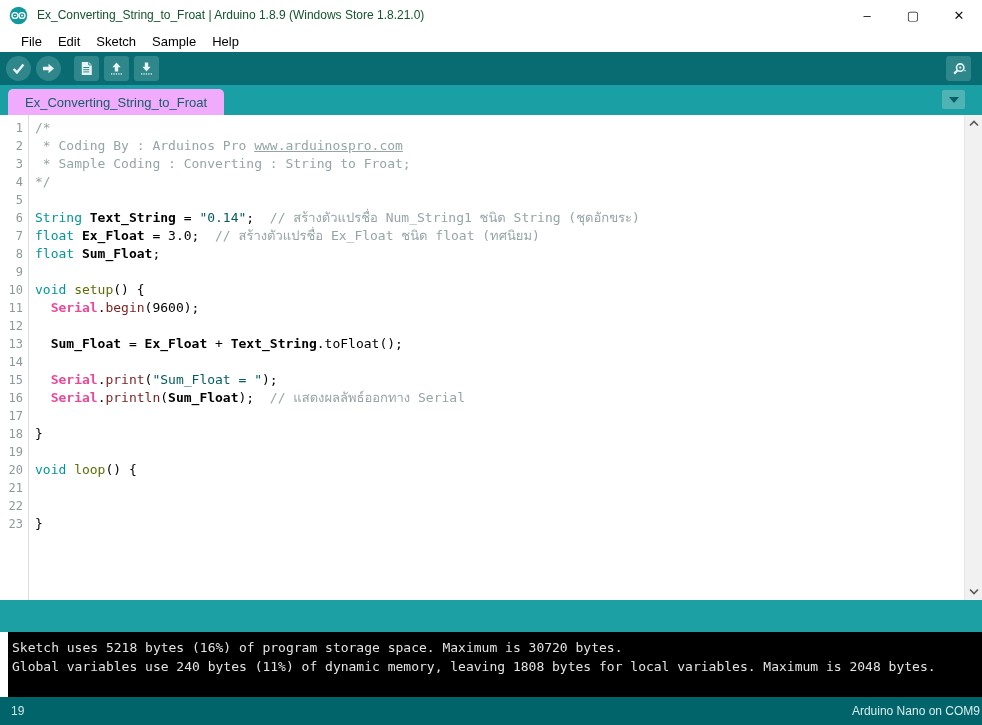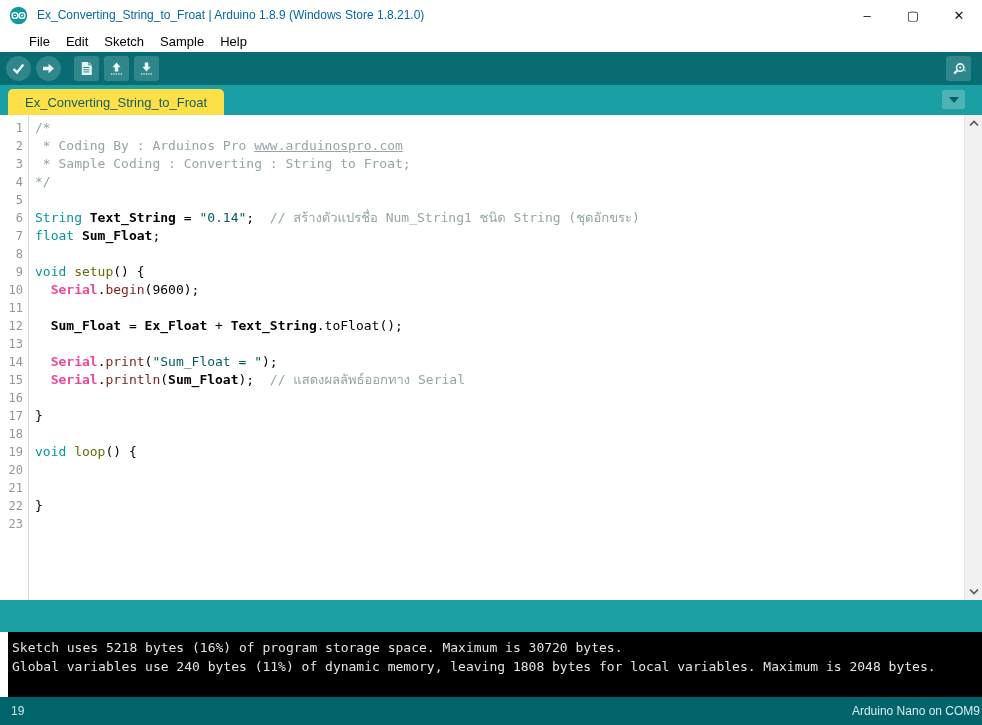--- a/index.html
+++ b/index.html
@@ -4,41 +4,41 @@
 <style>
   html,body{margin:0;padding:0;background:#ccc;}
   .window{
     width:982px;height:725px;background:#fff;overflow:hidden;
     display:flex;flex-direction:column;
     font-family:"Liberation Sans", sans-serif;position:relative;
   }
   
   .titlebar{height:30px;display:flex;align-items:center;background:#fff;flex:0 0 auto;}
   .logo{width:19px;height:19px;margin-left:9px;flex:0 0 auto;}
-  .title-text{font-size:12px;color:#0369a1;margin-left:9px;white-space:nowrap;}
+  .title-text{font-size:12px;color:#14532d;margin-left:9px;white-space:nowrap;}
   .win-controls{margin-left:auto;display:flex;height:100%;}
   .win-btn{width:46px;height:100%;display:flex;align-items:center;justify-content:center;
     font-size:13px;color:#111;cursor:default;}
   
-  .menubar{height:22px;display:flex;align-items:center;background:#fff;padding-left:21px;flex:0 0 auto;}
+  .menubar{height:22px;display:flex;align-items:center;background:#fff;padding-left:13px;flex:0 0 auto;}
   .menu-item{font-size:13px;color:#000;padding:2px 8px;}
   
   .toolbar{height:33px;background:#086C72;display:flex;align-items:center;padding-left:6px;flex:0 0 auto;}
   .tb-btn{width:25px;height:25px;background:#2F878C;display:flex;align-items:center;
     justify-content:center;margin-right:5px;flex:0 0 auto;}
   .tb-circle{border-radius:50%;}
   .tb-square{border-radius:3px;}
   .tb-btn:nth-child(3){margin-left:8px;}
   .tb-spacer{flex:1;}
   .serial-btn{width:25px;height:25px;background:#2F878C;border-radius:3px;display:flex;
     align-items:center;justify-content:center;margin-right:11px;}
   
   .tabstrip{height:30px;background:#1AA0A4;display:flex;align-items:flex-end;
     padding-left:8px;position:relative;flex:0 0 auto;}
-  .tab{background:#fde047;height:26px;border-radius:5px 5px 0 0;padding:0 17px;
+  .tab{background:#f0abfc;height:26px;border-radius:5px 5px 0 0;padding:0 17px;
     display:flex;align-items:center;font-size:13px;color:#165E63;}
   .tab-dropdown{position:absolute;right:17px;top:5px;width:23px;height:19px;background:#4FB2B5;
     display:flex;align-items:center;justify-content:center;border-radius:2px;}
   .tri-down{width:0;height:0;border-left:5px solid transparent;border-right:5px solid transparent;
     border-top:6px solid #0A5E63;}
   
   .editor{height:485px;background:#fff;display:flex;flex:0 0 auto;overflow:hidden;}
   .gutter{width:29px;box-sizing:border-box;padding-top:4px;padding-right:5px;text-align:right;
     font-family:"DejaVu Sans Mono", monospace;font-size:12px;color:#8E989A;
     border-right:1px solid #DCDCDC;flex:0 0 auto;}
@@ -203,20 +203,21 @@
         <div class="ln">22</div>
         <div class="ln">23</div>
       </div>
     <div class="code" id="code">
         <div class="line"><span class="seg-c">/*</span></div>
         <div class="line"><span class="seg-c"> * Coding By : Arduinos Pro </span><span class="seg-cu">www.arduinospro.com</span></div>
         <div class="line"><span class="seg-c"> * Sample Coding : Converting : String to Froat;</span></div>
         <div class="line"><span class="seg-c">*/</span></div>
         <div class="line">&nbsp;</div>
         <div class="line"><span class="seg-k">String</span><span class="seg-p"> </span><span class="seg-v">Text_String</span><span class="seg-p"> = </span><span class="seg-l">"0.14"</span><span class="seg-p">;  </span><span class="seg-c">// สร้างตัวแปรชื่อ Num_String1 ชนิด String (ชุดอักขระ)</span></div>
+        <div class="line"><span class="seg-k">float</span><span class="seg-p"> </span><span class="seg-v">Ex_Float</span><span class="seg-p"> = 3.0;  </span><span class="seg-c">// สร้างตัวแปรชื่อ Ex_Float ชนิด float (ทศนิยม)</span></div>
         <div class="line"><span class="seg-k">float</span><span class="seg-p"> </span><span class="seg-v">Sum_Float</span><span class="seg-p">;</span></div>
         <div class="line">&nbsp;</div>
         <div class="line"><span class="seg-k">void</span><span class="seg-p"> </span><span class="seg-f">setup</span><span class="seg-p">() {</span></div>
         <div class="line"><span class="seg-p">  </span><span class="seg-s">Serial</span><span class="seg-p">.</span><span class="seg-m">begin</span><span class="seg-p">(9600);</span></div>
         <div class="line">&nbsp;</div>
         <div class="line"><span class="seg-p">  </span><span class="seg-v">Sum_Float</span><span class="seg-p"> = </span><span class="seg-v">Ex_Float</span><span class="seg-p"> + </span><span class="seg-v">Text_String</span><span class="seg-p">.toFloat();</span></div>
         <div class="line">&nbsp;</div>
         <div class="line"><span class="seg-p">  </span><span class="seg-s">Serial</span><span class="seg-p">.</span><span class="seg-m">print</span><span class="seg-p">(</span><span class="seg-l">"Sum_Float = "</span><span class="seg-p">);</span></div>
         <div class="line"><span class="seg-p">  </span><span class="seg-s">Serial</span><span class="seg-p">.</span><span class="seg-m">println</span><span class="seg-p">(</span><span class="seg-v">Sum_Float</span><span class="seg-p">);  </span><span class="seg-c">// แสดงผลลัพธ์ออกทาง Serial</span></div>
         <div class="line">&nbsp;</div>

